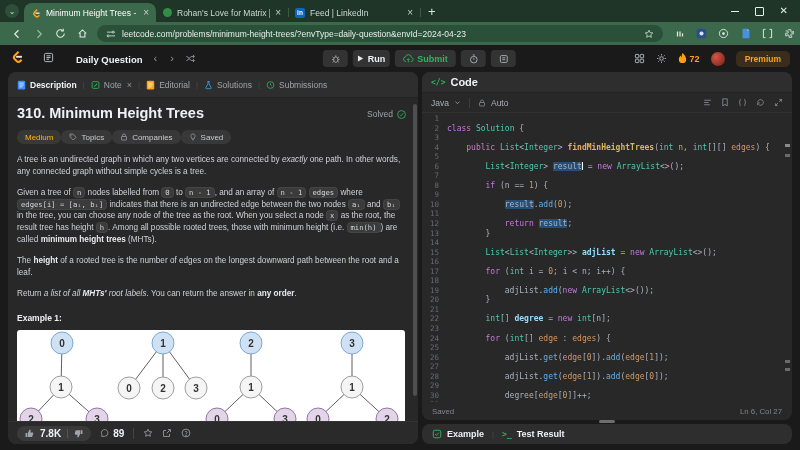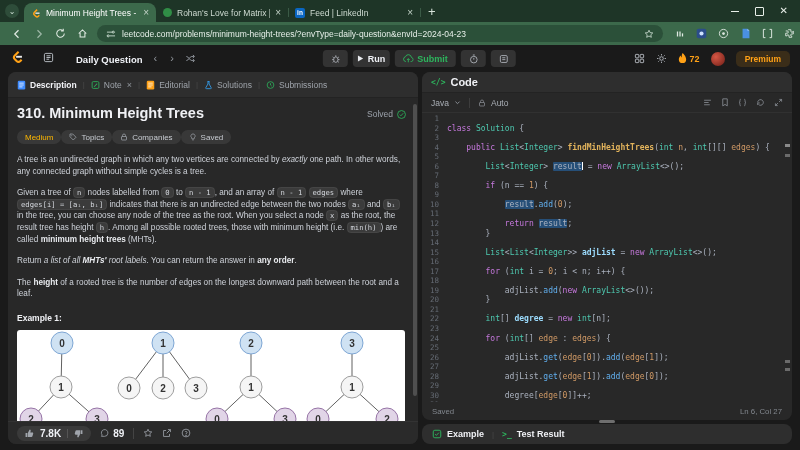--- a/index.html
+++ b/index.html
@@ -385,22 +385,22 @@
                 <path d="M8 1.8a4.4 4.4 0 0 0-2.4 8v2h4.8v-2a4.4 4.4 0 0 0-2.4-8z"></path>
                 <path d="M6.4 13.8h3.2"></path>
               </svg>
             </span>
             <span>Saved</span>
           </span>
         </div>
       <div>
           <p class="desc-p"><span>A tree is an undirected graph in which any two vertices are connected by </span><em>exactly</em><span> one path. In other words, any connected graph without simple cycles is a tree.</span></p>
           <p class="desc-p"><span>Given a tree of </span><code>n</code><span> nodes labelled from </span><code>0</code><span> to </span><code>n - 1</code><span>, and an array of </span><code>n - 1</code><span> </span><code>edges</code><span> where </span><code>edges[i] = [aᵢ, bᵢ]</code><span> indicates that there is an undirected edge between the two nodes </span><code>aᵢ</code><span> and </span><code>bᵢ</code><span> in the tree, you can choose any node of the tree as the root. When you select a node </span><code>x</code><span> as the root, the result tree has height </span><code>h</code><span>. Among all possible rooted trees, those with minimum height (i.e. </span><code>min(h)</code><span>) are called </span><strong>minimum height trees</strong><span> (MHTs).</span></p>
+          <p class="desc-p"><span>The </span><strong>height</strong><span> of a rooted tree is the number of edges on the longest downward path between the root and a leaf.</span></p>
           <p class="desc-p"><span>Return </span><em>a list of all </em><strong style="font-style: italic;">MHTs'</strong><em> root labels</em><span>. You can return the answer in </span><strong>any order</strong><span>.</span></p>
-          <p class="desc-p"><span>The </span><strong>height</strong><span> of a rooted tree is the number of edges on the longest downward path between the root and a leaf.</span></p>
         </div>
       <div class="example">Example 1:</div>
       <div class="imgbox">
         <svg width="388" height="102" viewBox="0 0 388 102">
             <line x1="45" y1="13" x2="44" y2="57" stroke="#616161" stroke-width="1"></line>
             <line x1="44" y1="57" x2="14" y2="89" stroke="#616161" stroke-width="1"></line>
             <line x1="44" y1="57" x2="80" y2="89" stroke="#616161" stroke-width="1"></line>
             <circle cx="45" cy="13" r="11" fill="#cfe2f3" stroke="#7ea6d4"></circle>
             <text x="45" y="16.5" text-anchor="middle" font-size="10" font-weight="bold" font-family="&quot;Liberation Sans&quot;, sans-serif" fill="#333">0</text>
             <circle cx="44" cy="57" r="11" fill="#f5f5f5" stroke="#9e9e9e"></circle>

